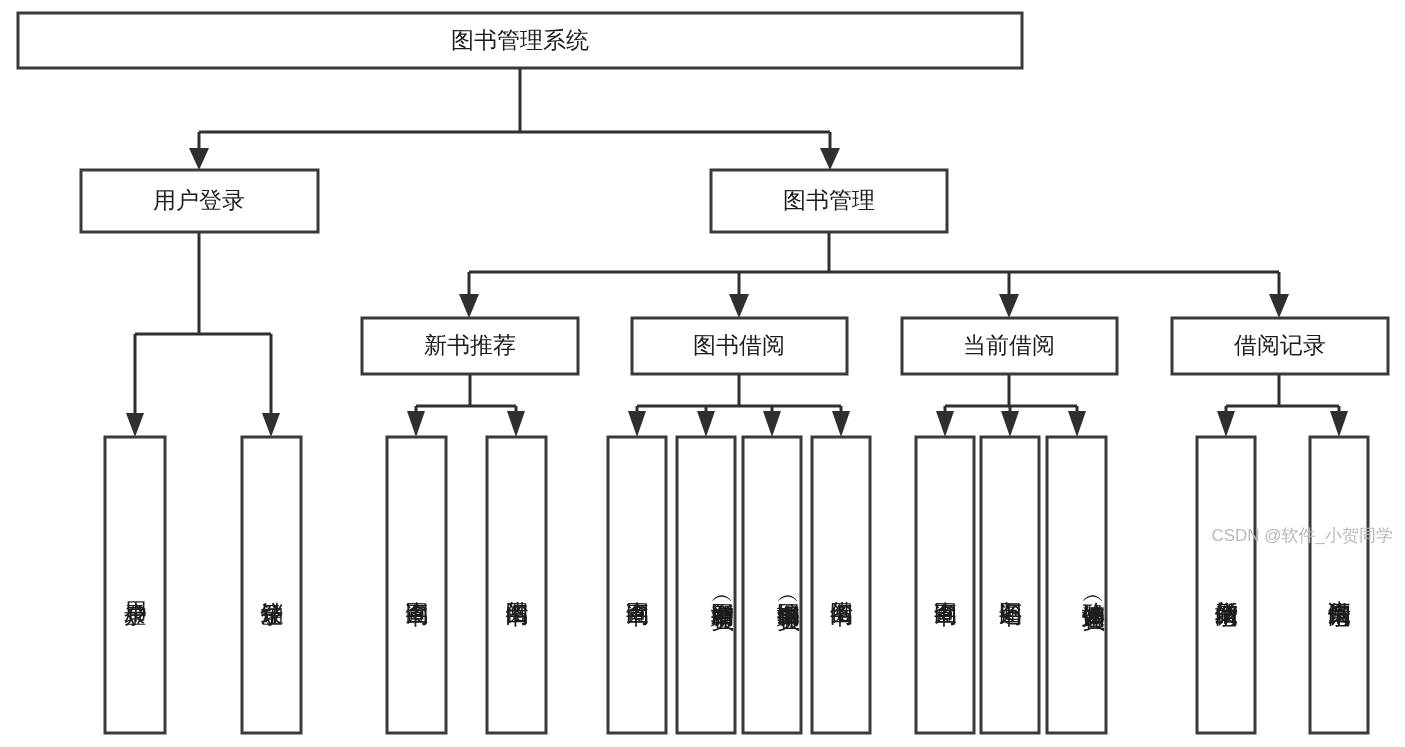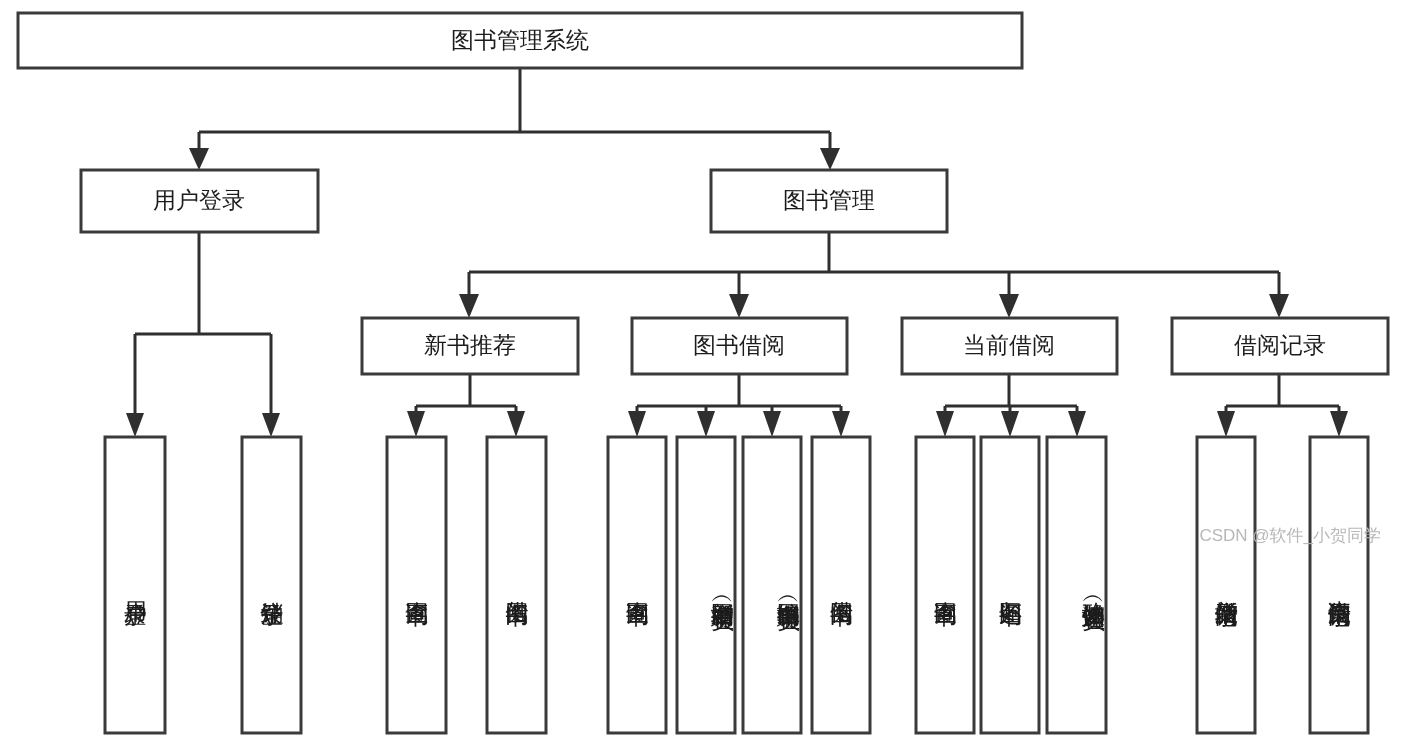--- a/index.html
+++ b/index.html
@@ -64,21 +64,21 @@
     color: #1c1c1c;
     letter-spacing: 1px;
     display: flex;
     align-items: center;
     justify-content: center;
     white-space: nowrap;
     pointer-events: none;
   }
   .watermark {
     position: absolute;
-    right: 24px;
+    right: 12px;
     bottom: 4px;
     font-family: "Liberation Sans", "DejaVu Sans", sans-serif;
     font-size: 17px;
     color: #b8b8b8;
     white-space: nowrap;
   }
 </style>
 </head>
 <body>
 

